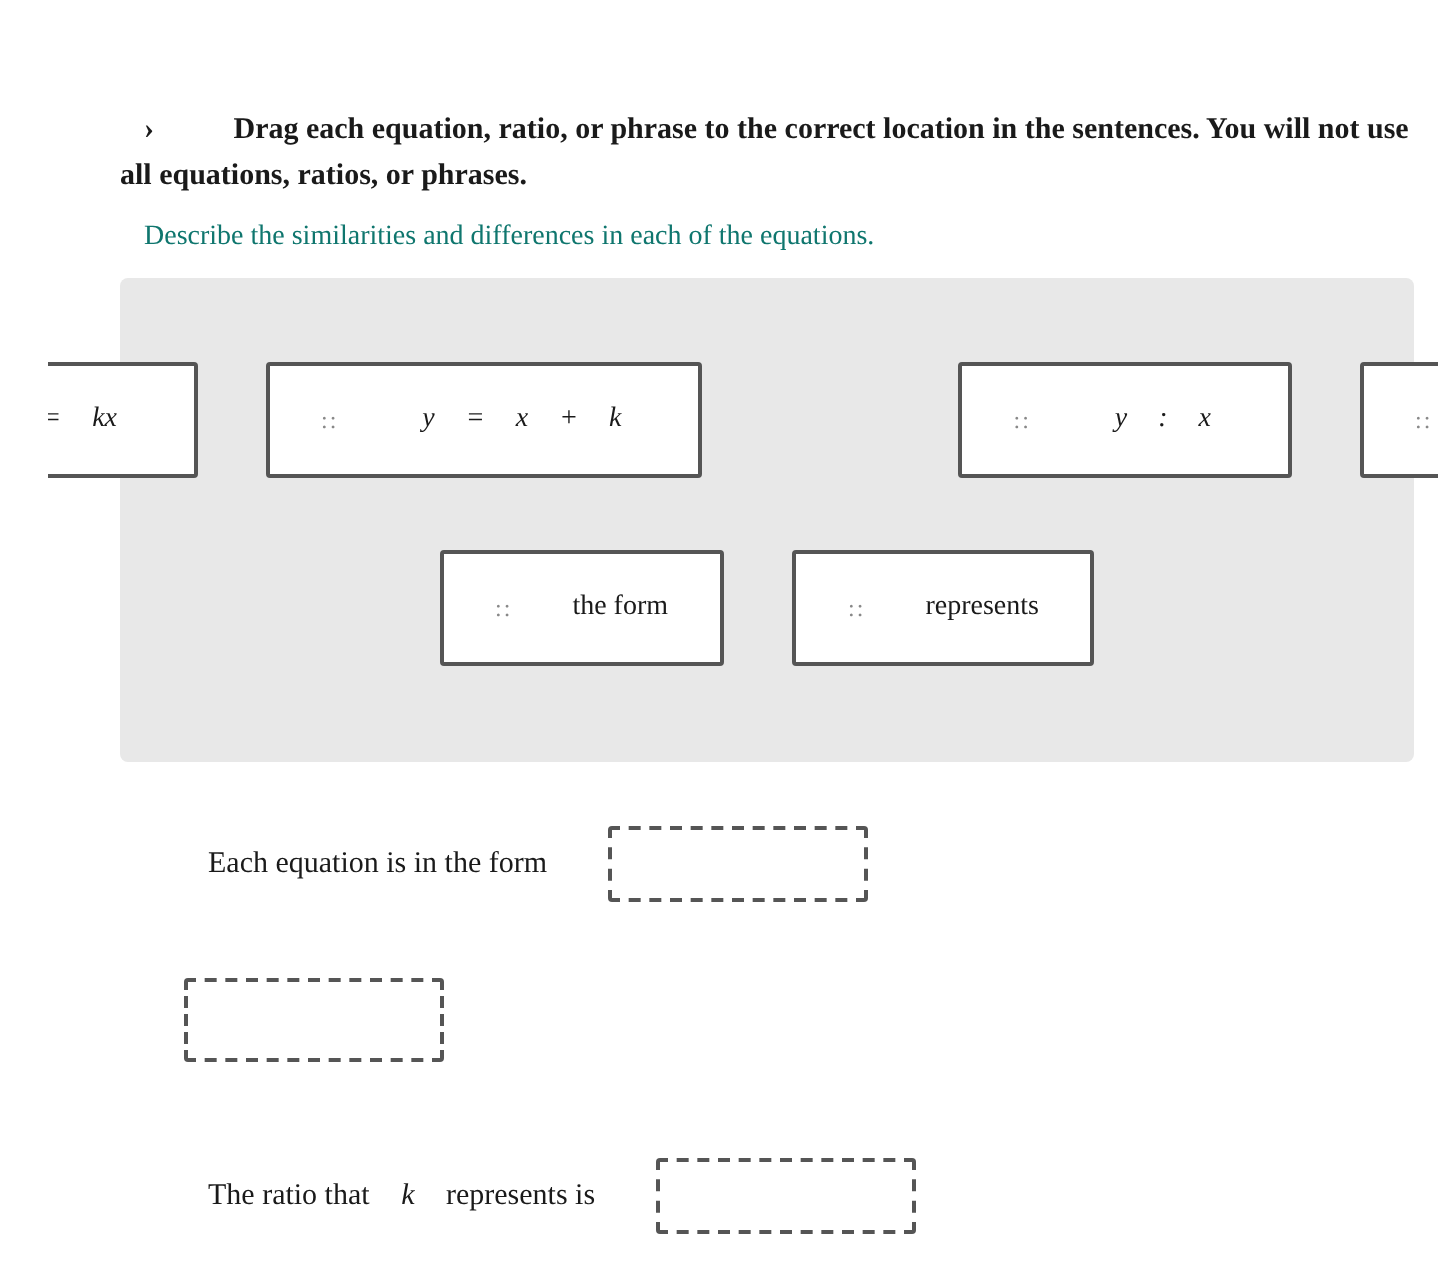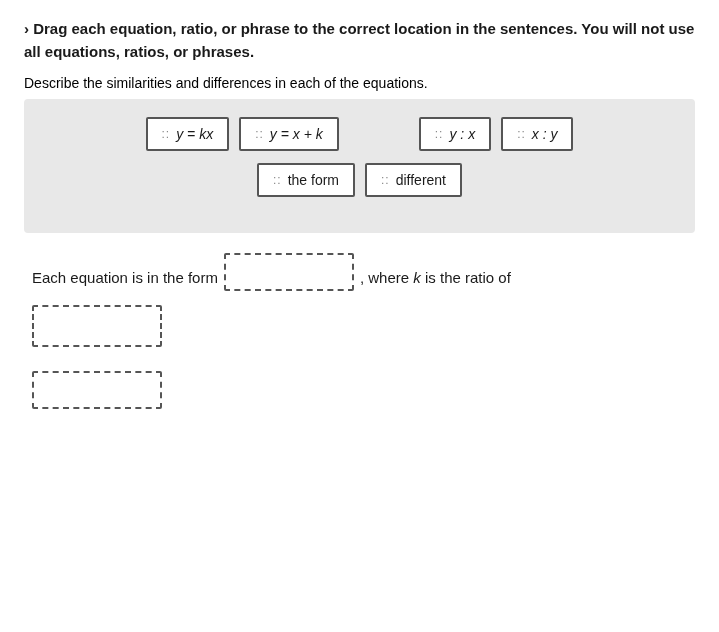--- a/index.html
+++ b/index.html
@@ -1,15 +1,15 @@
 <!DOCTYPE html>
 <html><head>
   <meta charset="utf-8">
   <style>
-    * { box-sizing: border-box; margin: 0; padding: 0; }
+    * { box-sizing: border-box; margin: 12px; padding: 0; font-family: Liberation Serif, serif; }
 
     body {
       font-family: Arial, sans-serif;
       background: #fff;
       width: 719px;
       min-height: 632px;
       padding: 18px 24px;
       font-size: 15px;
       color: #1a1a1a;
     }
@@ -19,21 +19,21 @@
       line-height: 1.5;
       margin-bottom: 12px;
     }
 
     .instructions strong {
       font-weight: bold;
     }
 
     .describe-label {
       font-size: 14px;
-      color: #000000;
+      color: #0f766e;
       margin-bottom: 8px;
     }
 
     .drag-area {
       background: #e8e8e8;
       border-radius: 4px;
       padding: 18px 24px 24px 24px;
       margin-bottom: 20px;
     }
 
@@ -70,21 +70,21 @@
 
     .sentences-area {
       padding: 0 8px;
     }
 
     .sentence-line {
       font-size: 15px;
       color: #1a1a1a;
       margin-bottom: 14px;
       display: flex;
-      align-items: flex-end;
+      align-items: center;
       flex-wrap: wrap;
       gap: 6px;
       line-height: 1.8;
     }
 
     .drop-box {
       display: inline-block;
       border: 2px dashed #555;
       min-width: 130px;
       min-height: 38px;
@@ -134,36 +134,36 @@
     </div>
   </div>
 
   <div class="drag-row">
     <div class="drag-tile">
       <span class="drag-dots">::</span>
       <span>the form</span>
     </div>
     <div class="drag-tile">
       <span class="drag-dots">::</span>
-      <span>different</span>
+      <span>represents</span>
     </div>
   </div>
 </div>
 
 <div class="sentences-area">
 
   <div class="sentence-block">
     <div class="sentence-line">
       <span>Each equation is in the form</span>
       <div class="drop-box"></div>
-      <span>, where <em>k</em> is the ratio of</span>
     </div>
     
     <div class="drop-box" style="min-width:130px; min-height:42px;"></div>
   </div>
 
   <div class="sentence-block">
     <div class="sentence-line">
+      <span>The ratio that <em>k</em> represents is</span>
       <div class="drop-box"></div>
     </div>
   </div>
 
 </div>
 
 </body></html>

